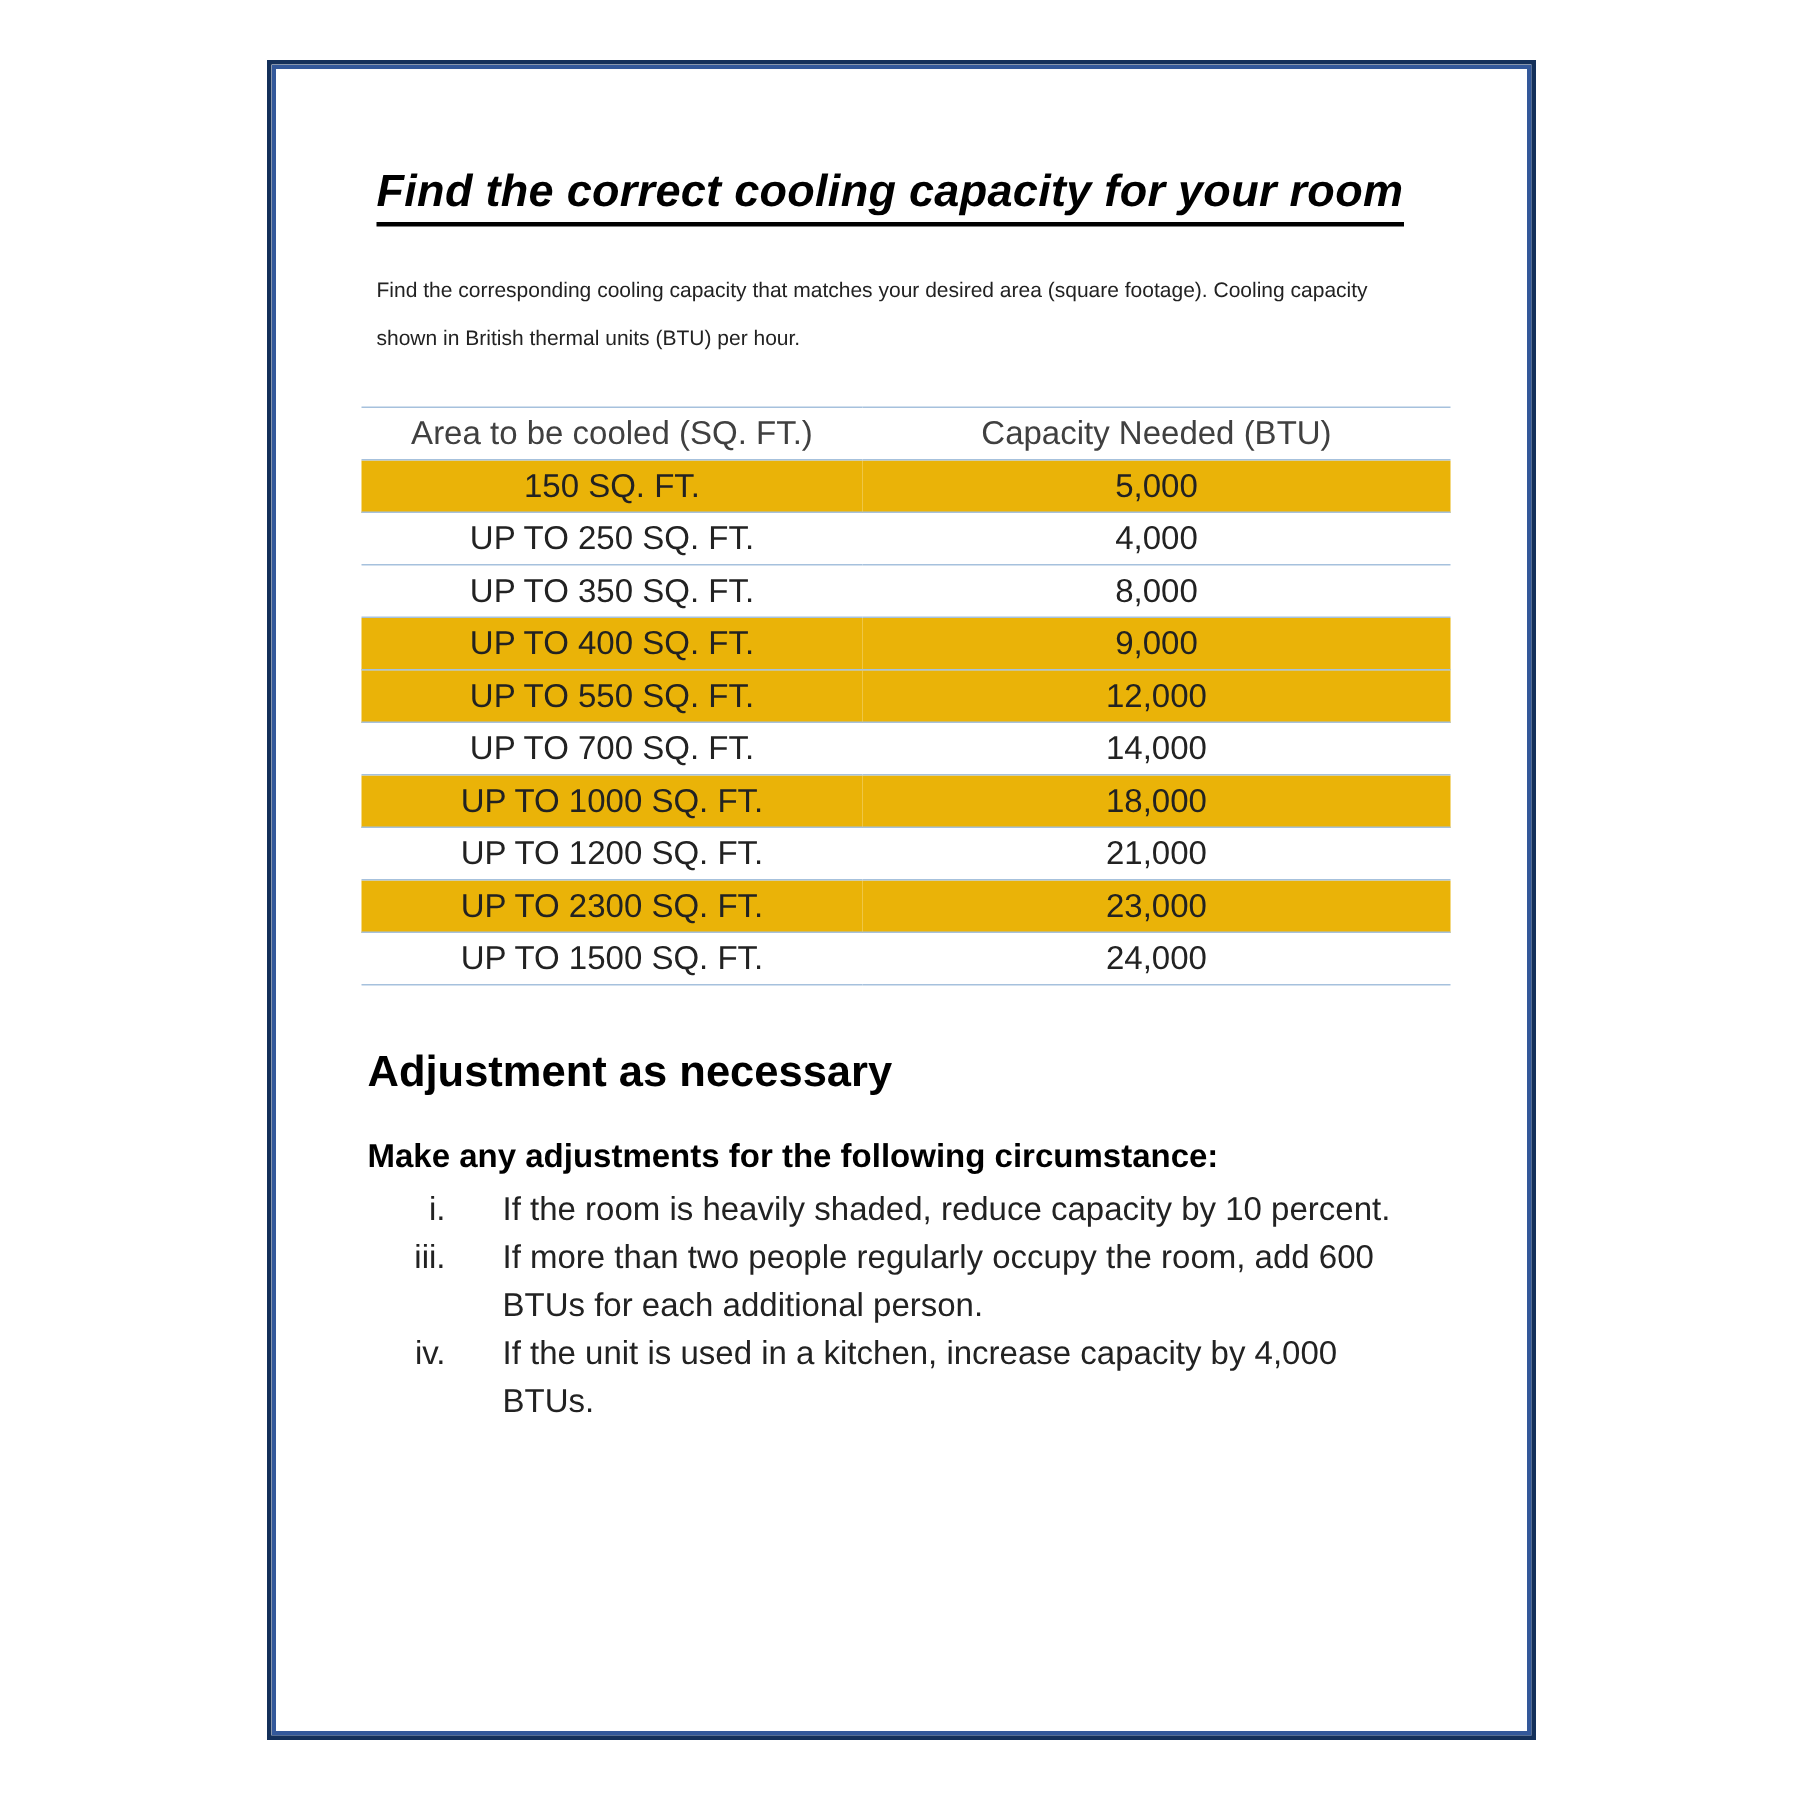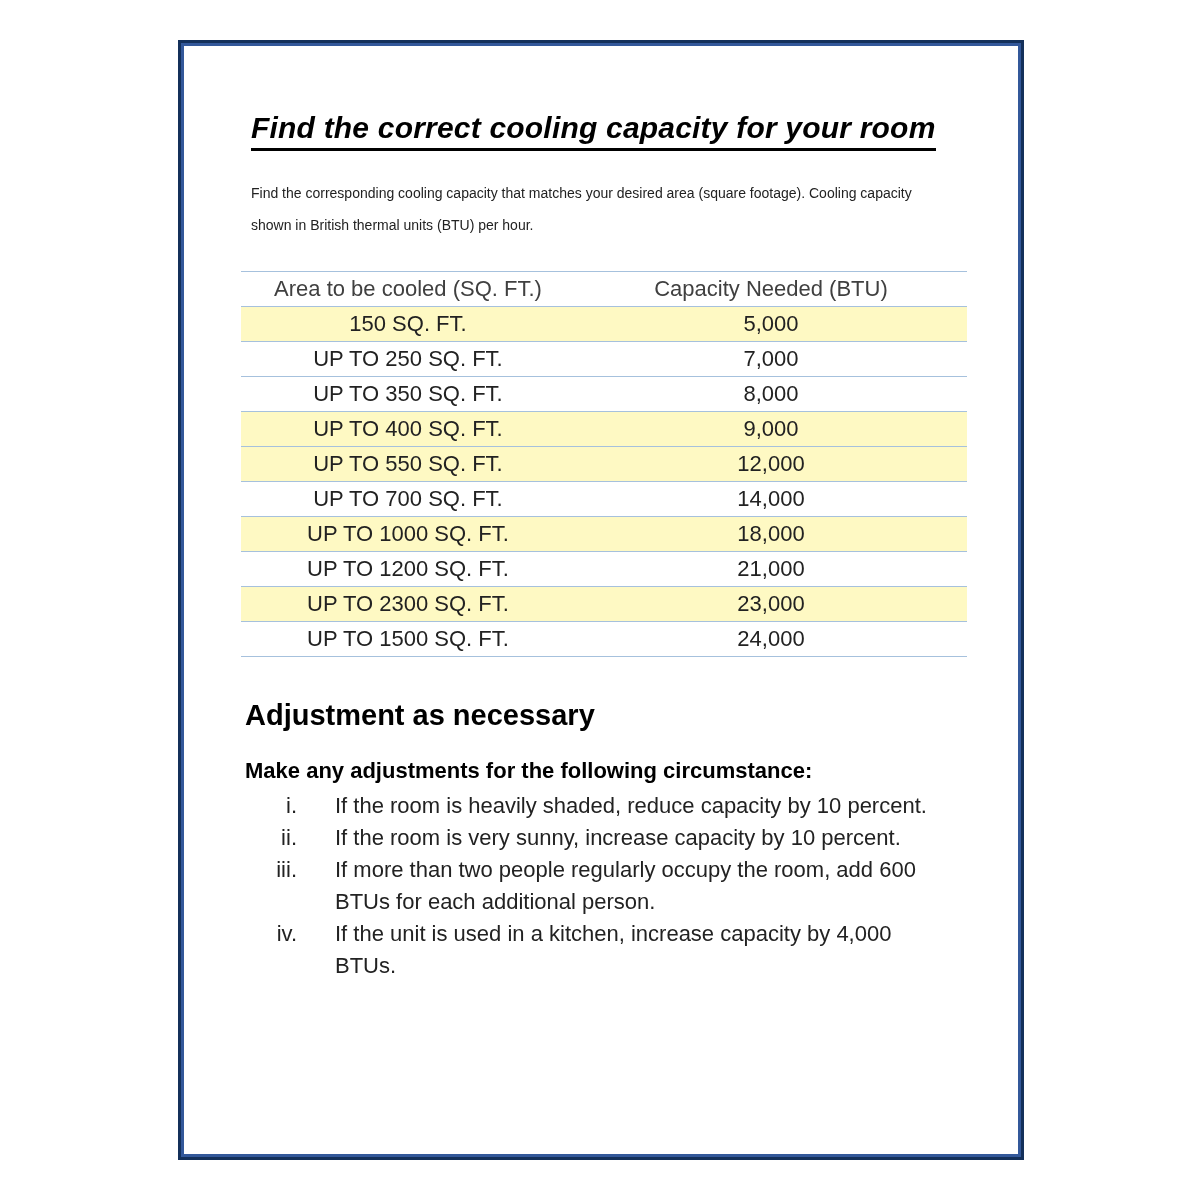--- a/index.html
+++ b/index.html
@@ -54,21 +54,21 @@
     font-weight: normal;
   }
   table.capacity th {
     font-weight: normal;
     color: #404040;
   }
   table.capacity col.c-area { width: 46%; }
   table.capacity col.c-btu  { width: 54%; }
   table.capacity tr { border-bottom: 1px solid #a6c1dd; }
   table.capacity tr.head { border-top: 1px solid #a6c1dd; border-bottom: 1px solid #a6c1dd; }
-  table.capacity tr.shaded { background: #fef9c3; }
+  table.capacity tr.shaded { background: #eab308; }
   .section-heading {
     margin: 42px 0 0 2px;
     font-size: 29px;
     font-weight: bold;
     color: #000000;
   }
   .adjust-lead {
     margin: 26px 0 0 2px;
     font-size: 22px;
     font-weight: bold;
@@ -112,21 +112,21 @@
           <tr class="head">
         <th>Area to be cooled (SQ. FT.)</th>
         <th>Capacity Needed (BTU)</th>
       </tr>
       <tr class="shaded">
         <td>150 SQ. FT.</td>
         <td>5,000</td>
       </tr>
       <tr>
         <td>UP TO 250 SQ. FT.</td>
-        <td>7,000</td>
+        <td>4,000</td>
       </tr>
       <tr>
         <td>UP TO 350 SQ. FT.</td>
         <td>8,000</td>
       </tr>
       <tr class="shaded">
         <td>UP TO 400 SQ. FT.</td>
         <td>9,000</td>
       </tr>
       <tr class="shaded">
@@ -159,24 +159,20 @@
     <h2 class="section-heading">Adjustment as necessary</h2>
 
     <p class="adjust-lead">Make any adjustments for the following circumstance:</p>
 
     <div class="roman-list">
       <div class="roman-item">
         <span class="marker">i.</span>
         <span class="item-text">If the room is heavily shaded, reduce capacity by 10 percent.</span>
       </div>
       <div class="roman-item">
-        <span class="marker">ii.</span>
-        <span class="item-text">If the room is very sunny, increase capacity by 10 percent.</span>
-      </div>
-      <div class="roman-item">
         <span class="marker">iii.</span>
         <span class="item-text">If more than two people regularly occupy the room, add 600 BTUs for each additional person.</span>
       </div>
       <div class="roman-item">
         <span class="marker">iv.</span>
         <span class="item-text">If the unit is used in a kitchen, increase capacity by 4,000 BTUs.</span>
       </div>
     </div>
 
   </div>

